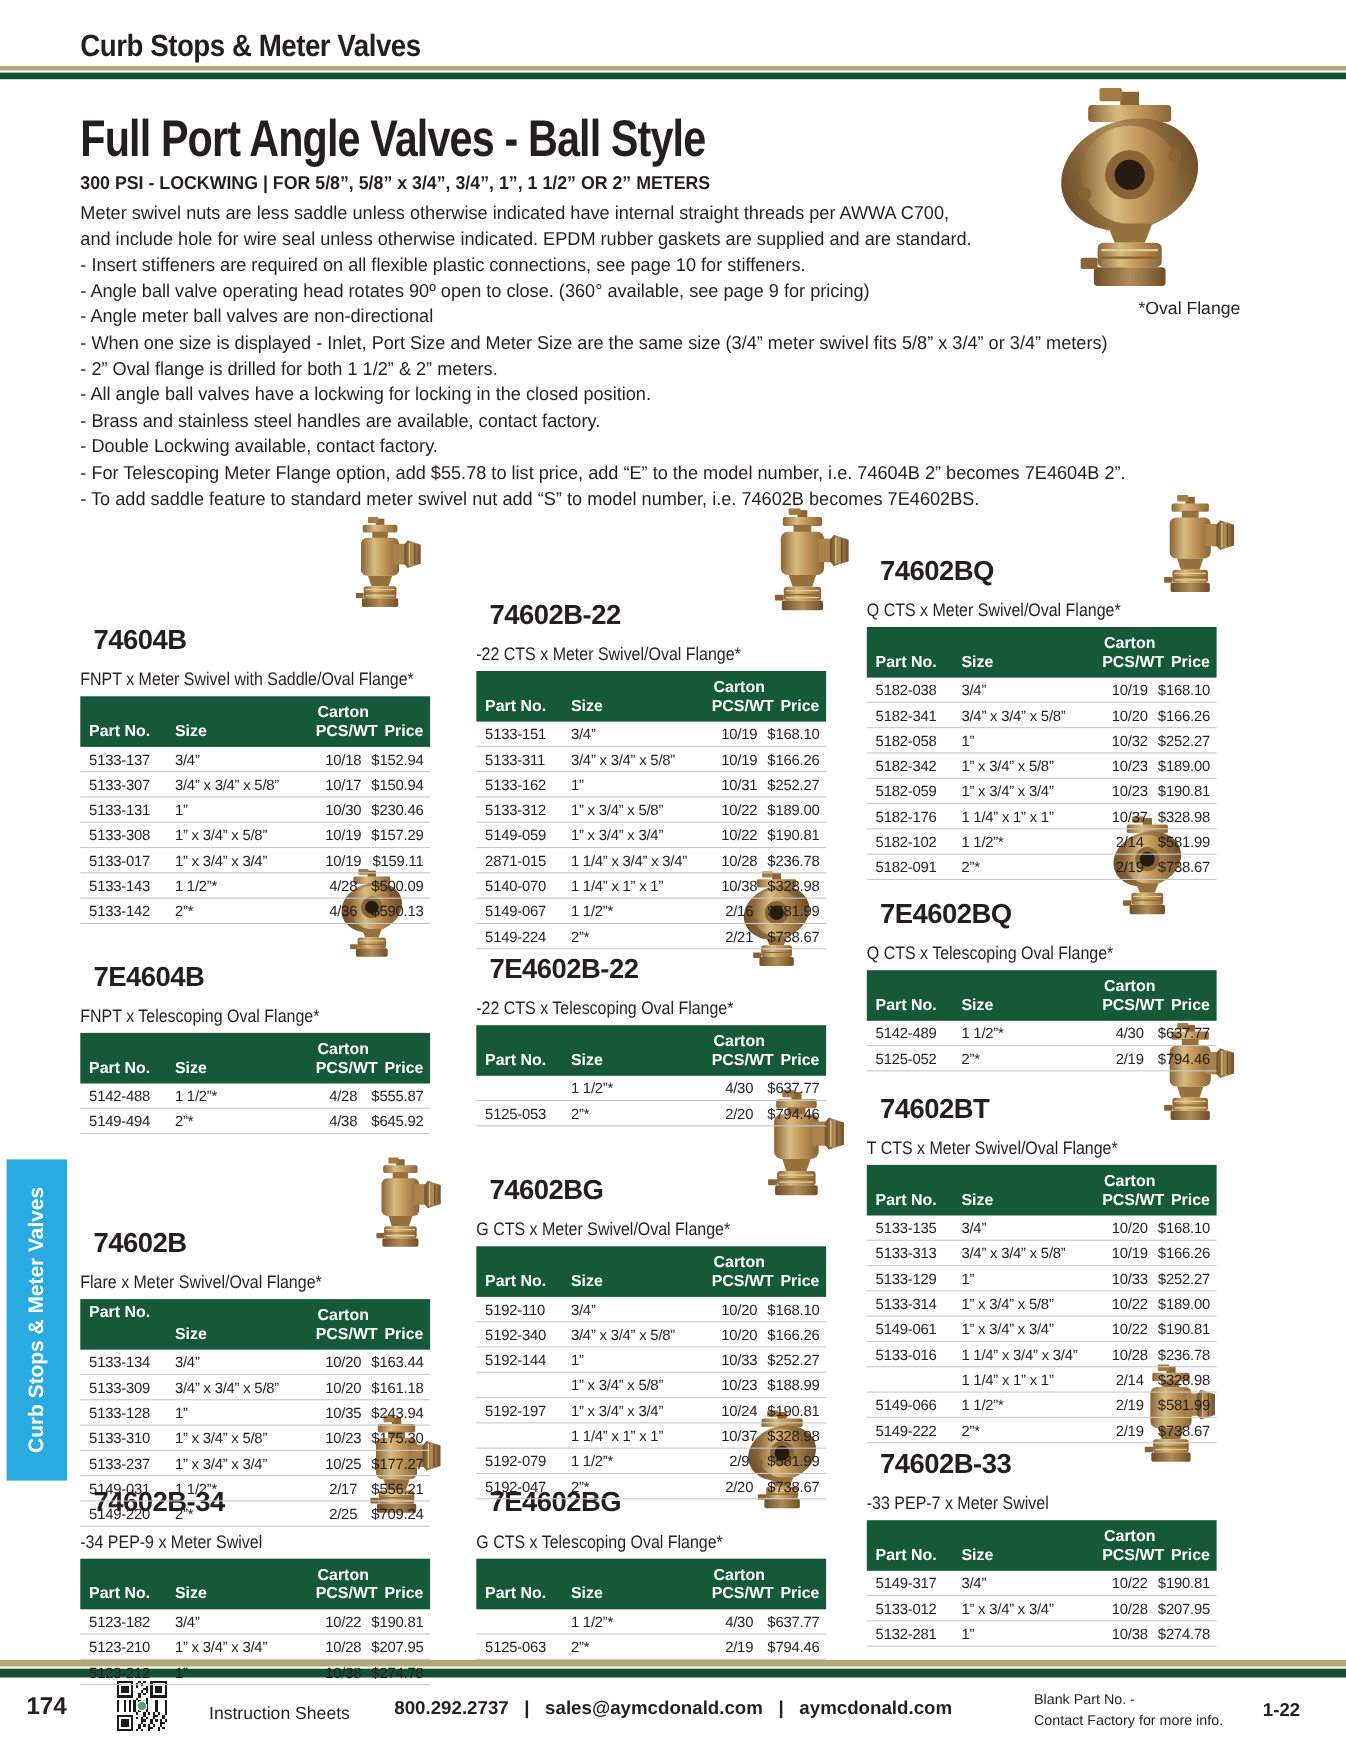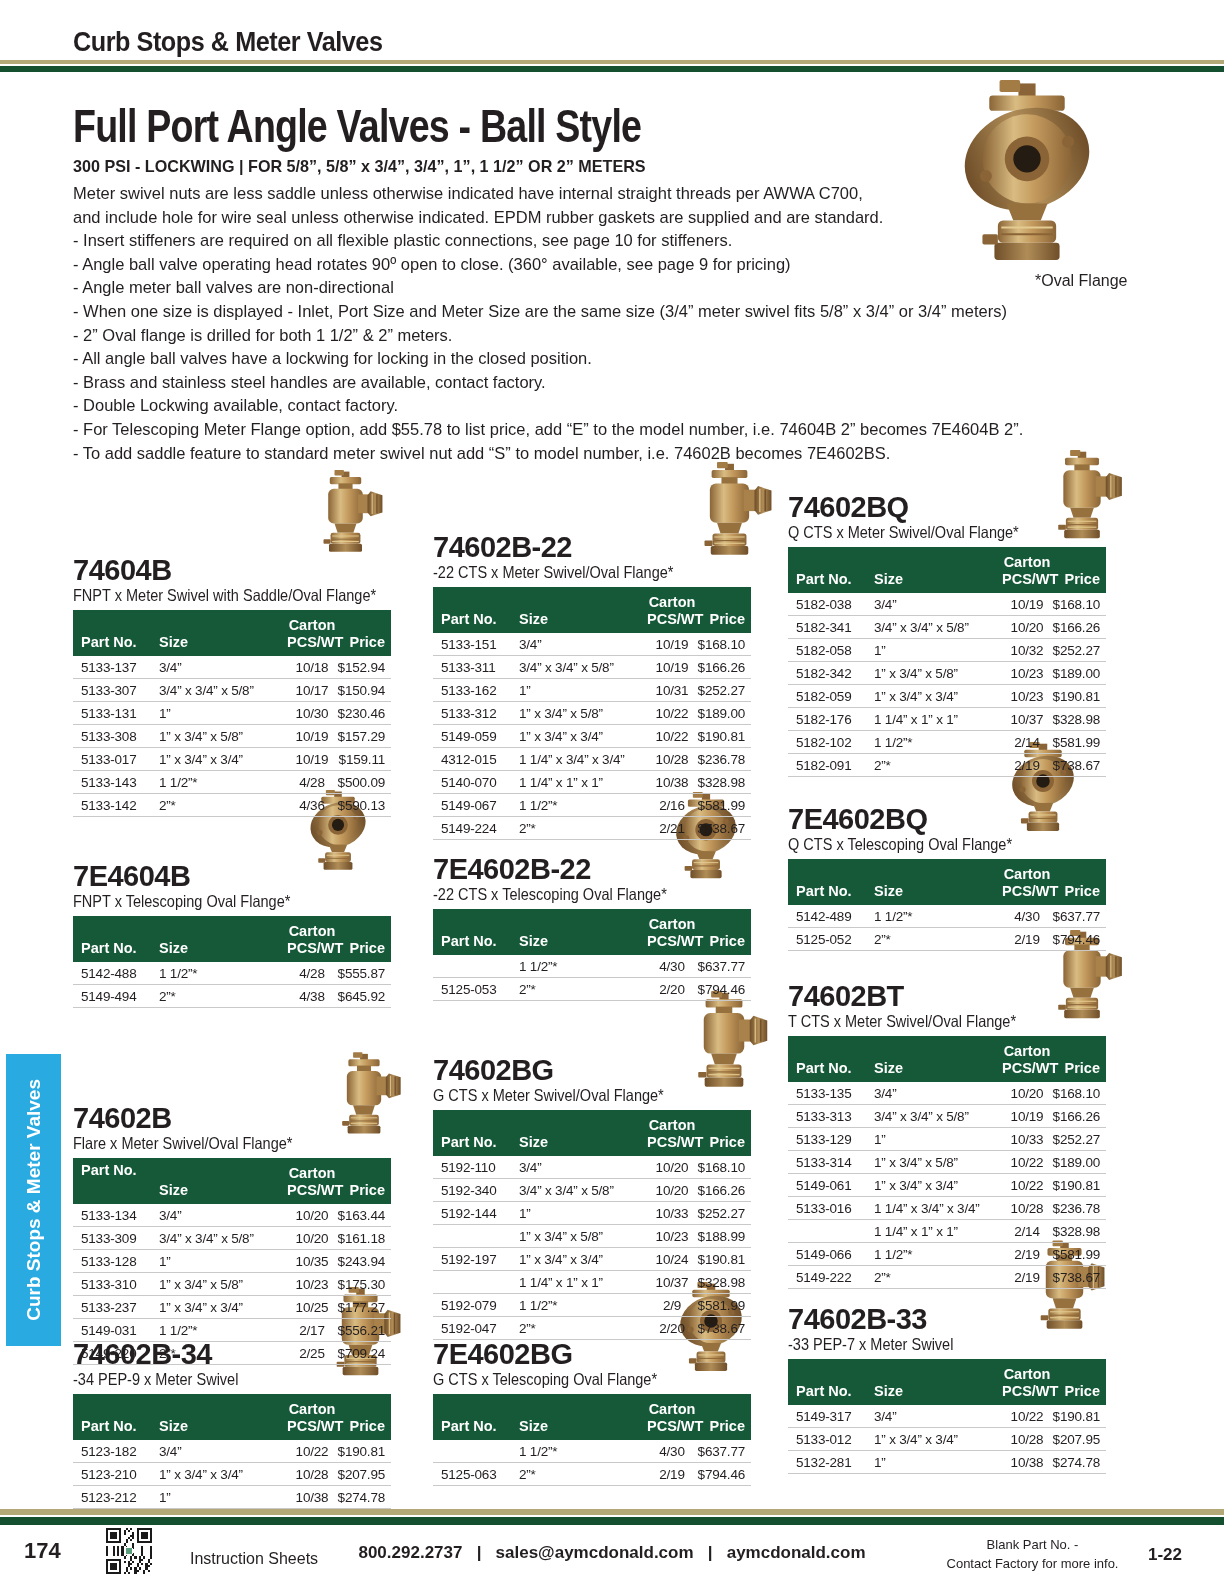--- a/index.html
+++ b/index.html
@@ -27,21 +27,21 @@
   .hero-caption{left:1035px;top:272px;font-size:16px;}
 
   
   .side-tab{left:6px;top:1054px;width:55px;height:292px;background:#29abe2;
             display:flex;align-items:center;justify-content:center;}
   .side-tab span{writing-mode:vertical-rl;transform:rotate(180deg);color:#fff;
                  font-weight:bold;font-size:19px;white-space:nowrap;letter-spacing:0px;}
 
   
   .prod{position:absolute;width:318px;}
-  .model{margin:0;font-size:29px;font-weight:bold;letter-spacing:-0.5px;line-height:28px;}
+  .model{margin:12px;font-size:25px;font-weight:bold;letter-spacing:-0.5px;line-height:28px;}
   .desc{font-size:16.5px;line-height:20px;margin:1px 0 5px;transform:scaleX(0.88);
         transform-origin:left;white-space:nowrap;}
   .valve{position:absolute;z-index:0;}
   .valve svg{width:100%;height:100%;}
   .tblwrap{position:relative;z-index:1;}
 
   .thead{background:#155938;color:#fff;display:grid;grid-template-columns:78px 128px 50px 1fr;
          min-height:46px;padding:4px 6px 5px 8px;box-sizing:border-box;font-weight:bold;
          font-size:14.5px;line-height:17px;}
   .thead .hc{align-self:end;white-space:nowrap;}
@@ -57,21 +57,21 @@
   .trow .c-price{text-align:right;}
 
   
   .rule-tan-bot{left:0;top:1509px;width:1224px;height:6px;background:#b3a878;}
   .rule-green-bot{left:0;top:1517px;width:1224px;height:8px;background:#14502f;}
   .page-num{left:24px;top:1538px;font-size:22px;font-weight:bold;}
   .qr{left:106px;top:1528px;width:46px;height:46px;}
   .qr svg{width:100%;height:100%;}
   .instr{left:158px;top:1550px;font-size:16px;margin-left:32px;}
   .contact{left:0;top:1543px;width:1224px;text-align:center;font-size:17px;font-weight:bold;}
-  .blank-note{left:940px;top:1535px;width:185px;text-align:center;font-size:13px;line-height:19px;}
+  .blank-note{left:940px;top:1535px;width:185px;text-align:left;font-size:13px;line-height:19px;}
   .edition{left:1148px;top:1545px;font-size:17px;font-weight:bold;}
 </style>
 </head>
 <body>
 
 <svg width="0" height="0" style="position:absolute" aria-hidden="true">
   <defs>
     <linearGradient id="gBrass" x1="0" y1="0" x2="1" y2="0">
       <stop offset="0" stop-color="#8a6436"></stop>
         <stop offset="0.35" stop-color="#d9bc82"></stop>
@@ -420,21 +420,21 @@
           <span class="c-pcs">10/22</span>
           <span class="c-price">$189.00</span>
         </div>
         <div class="trow">
           <span class="c-part">5149-059</span>
           <span class="c-size">1” x 3/4” x 3/4”</span>
           <span class="c-pcs">10/22</span>
           <span class="c-price">$190.81</span>
         </div>
         <div class="trow">
-          <span class="c-part">4312-015</span>
+          <span class="c-part">2871-015</span>
           <span class="c-size">1 1/4” x 3/4” x 3/4”</span>
           <span class="c-pcs">10/28</span>
           <span class="c-price">$236.78</span>
         </div>
         <div class="trow">
           <span class="c-part">5140-070</span>
           <span class="c-size">1 1/4” x 1” x 1”</span>
           <span class="c-pcs">10/38</span>
           <span class="c-price">$328.98</span>
         </div>

